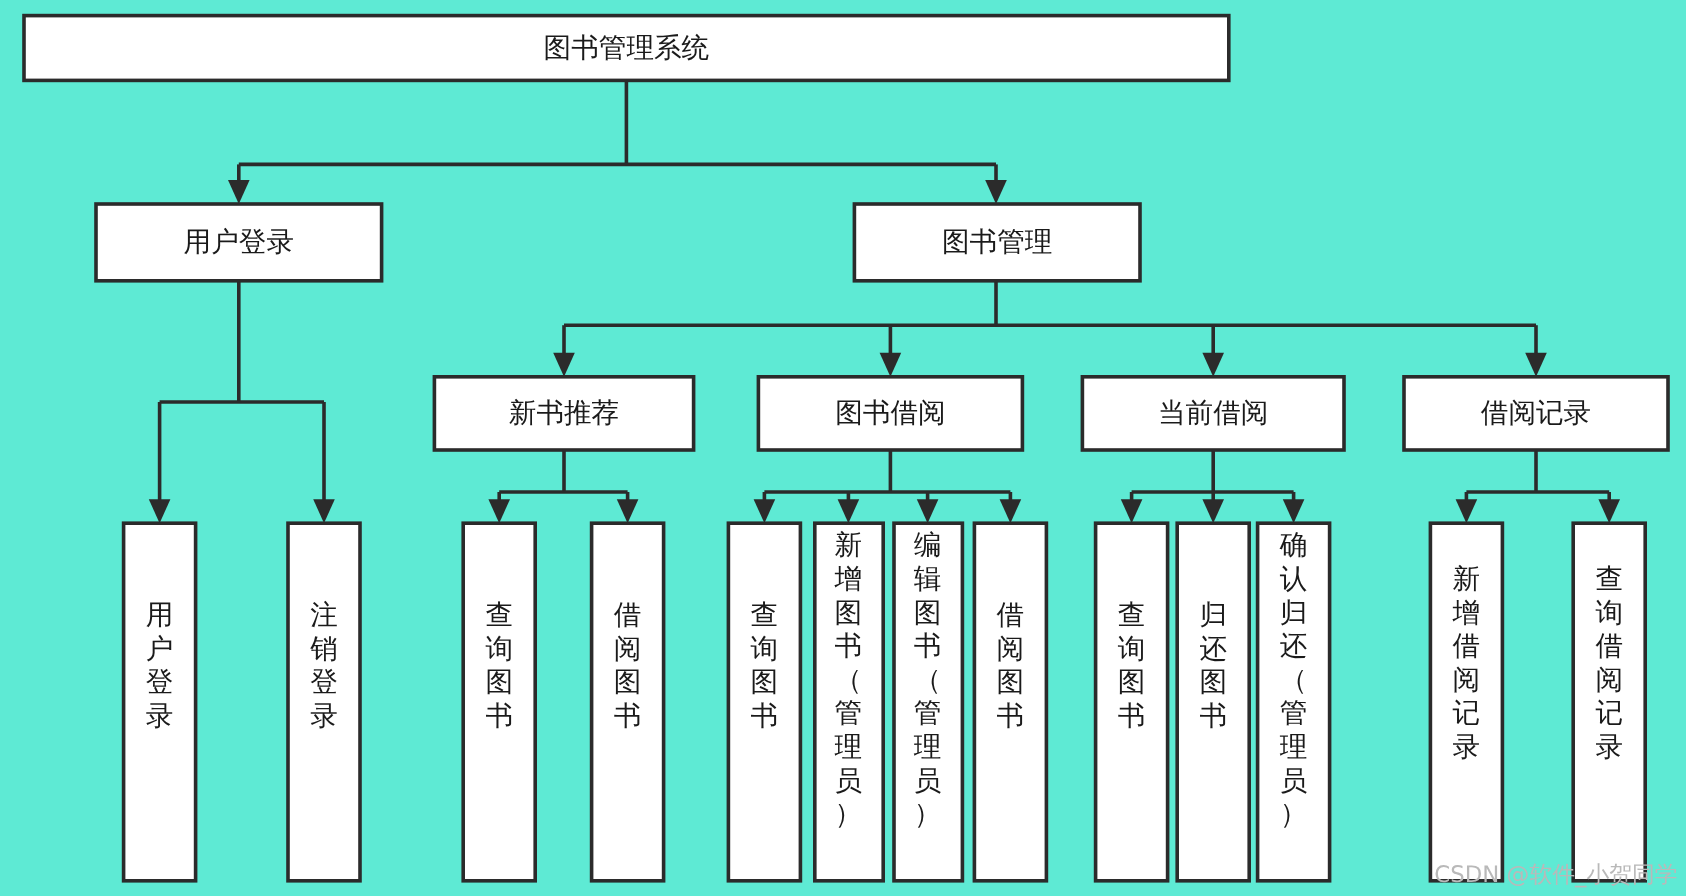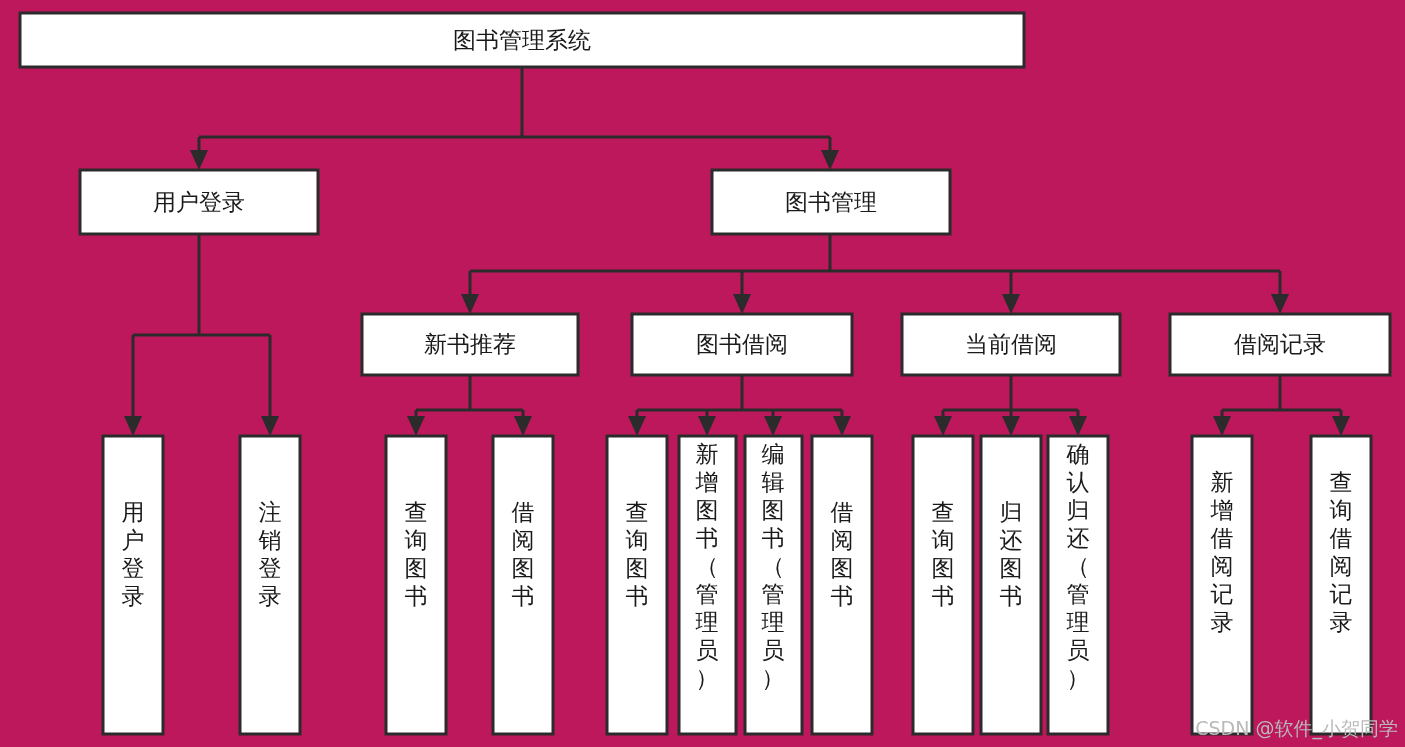--- a/index.html
+++ b/index.html
@@ -8,21 +8,21 @@
     padding: 0;
     background: #ffffff;
   }
   body {
     font-family: "DejaVu Sans", "Liberation Sans", sans-serif;
   }
   #diagram-root {
     position: relative;
     width: 1405px;
     height: 747px;
-    background: #be185d;
+    background: #5eead4;
     overflow: hidden;
   }
   svg.diagram-canvas {
     position: absolute;
     top: 0;
     left: 0;
     width: 1405px;
     height: 747px;
     display: block;
   }

